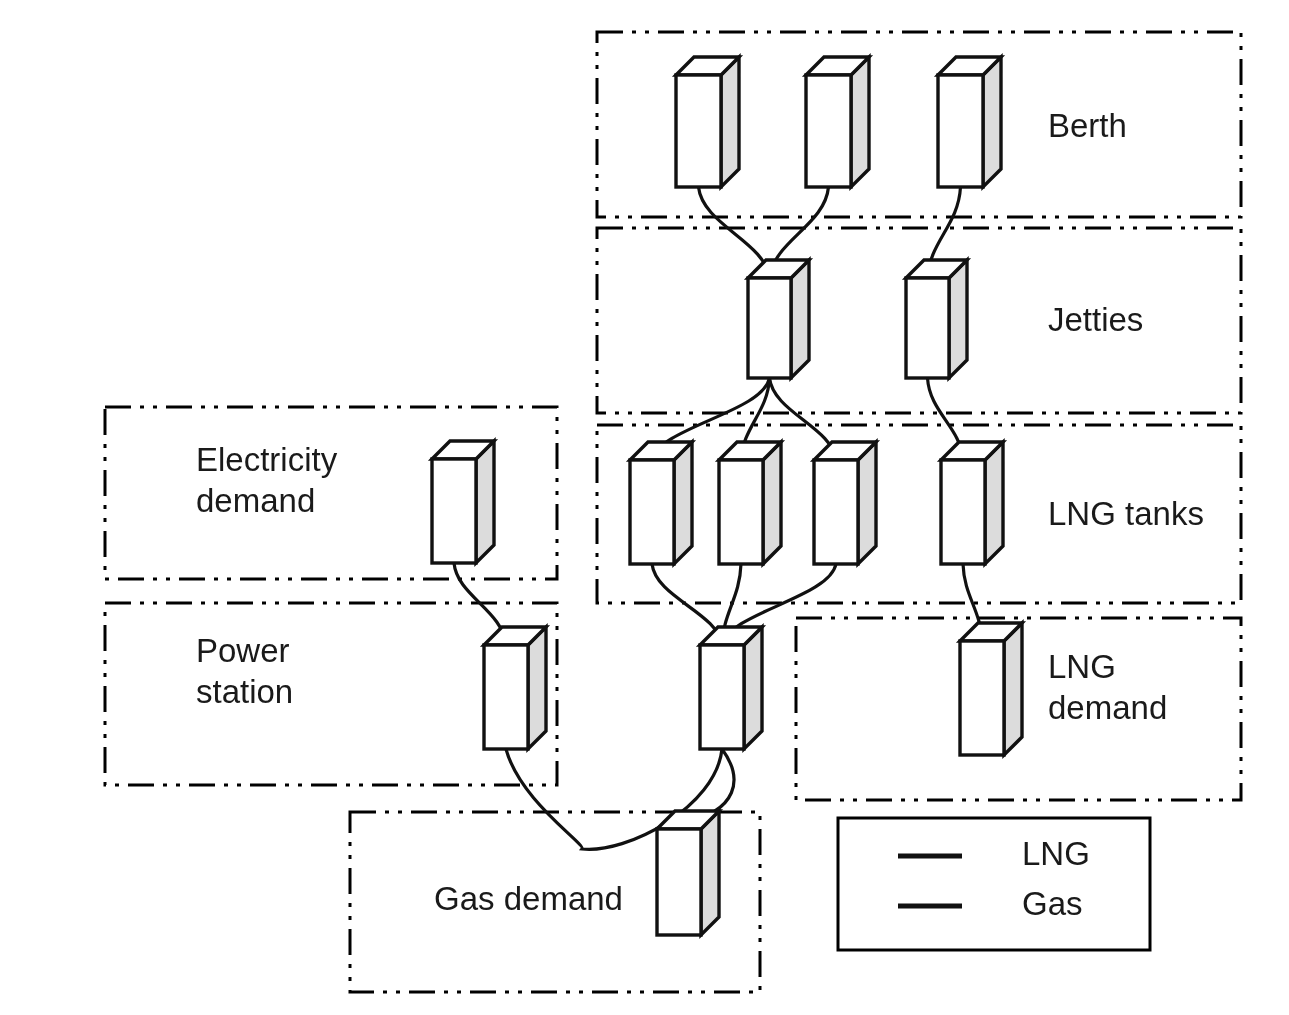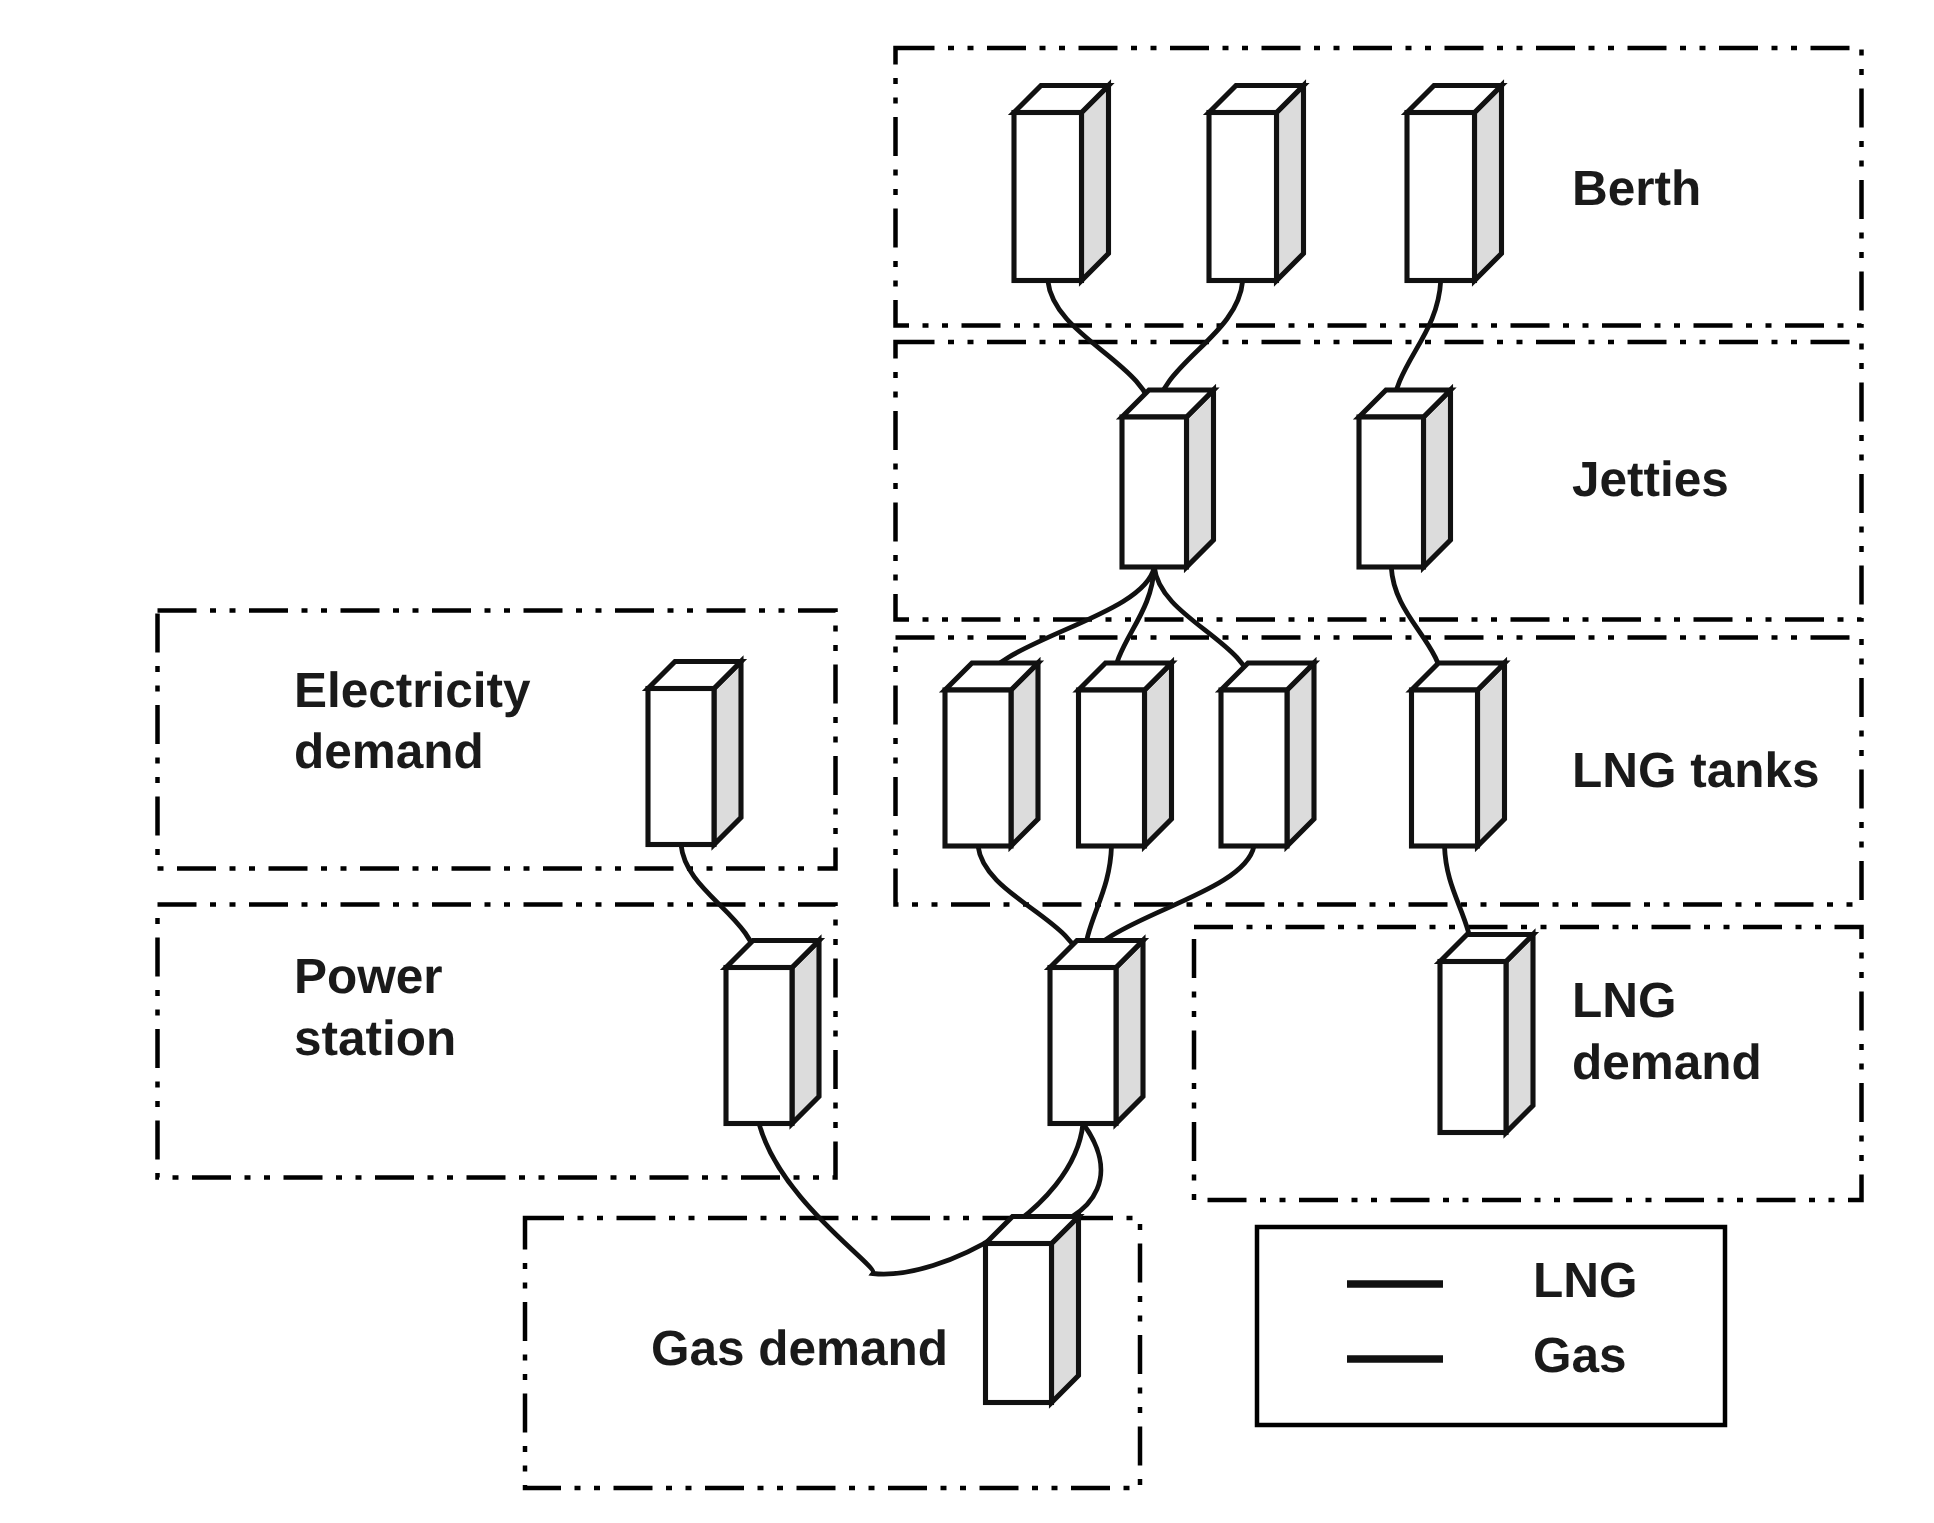--- a/index.html
+++ b/index.html
@@ -7,21 +7,20 @@
     padding: 0;
     background: #ffffff;
   }
   #stage {
     position: relative;
     width: 1289px;
     height: 1015px;
     background: #ffffff;
     overflow: hidden;
     font-family: "Liberation Sans", sans-serif;
-    font-weight: bold;
   }
   #diagram-svg {
     position: absolute;
     left: 0;
     top: 0;
     width: 1289px;
     height: 1015px;
   }
   .panel-label {
     font-family: "Liberation Sans", sans-serif;

